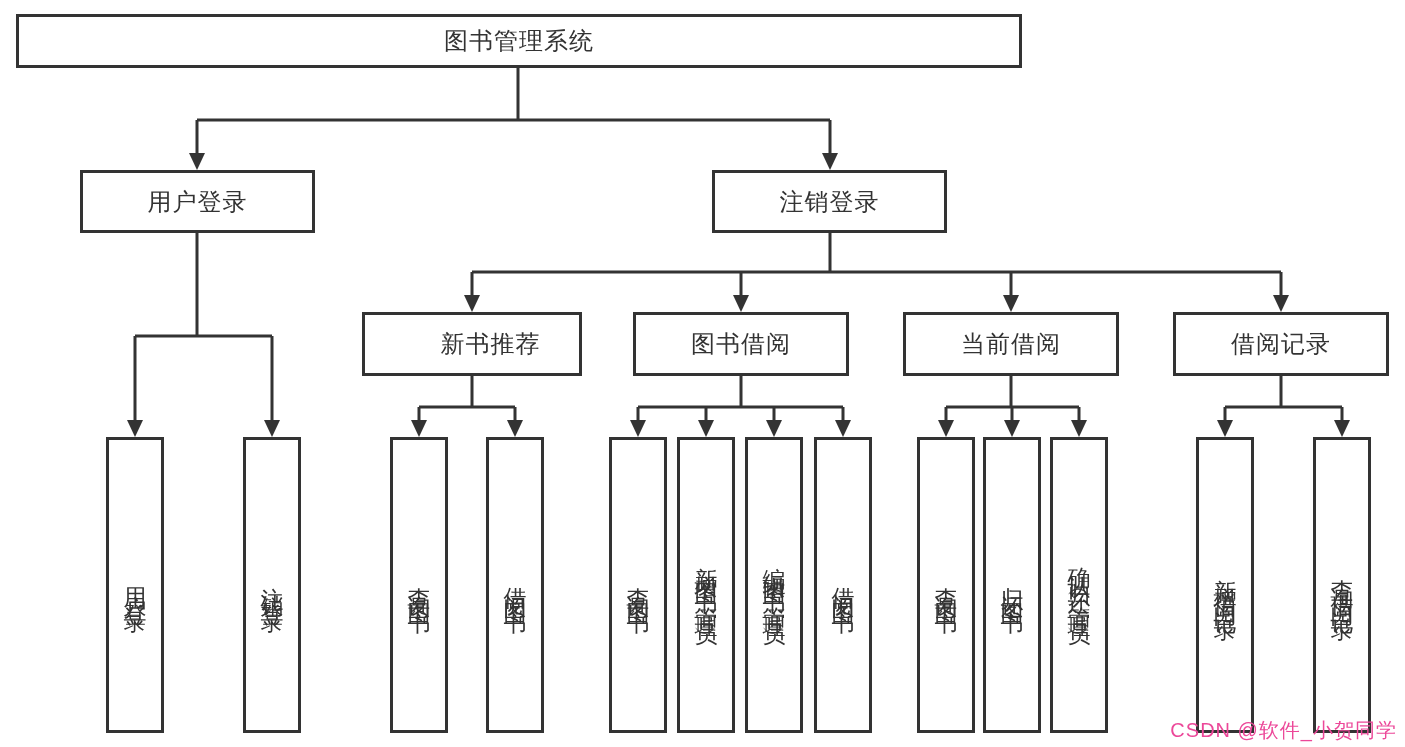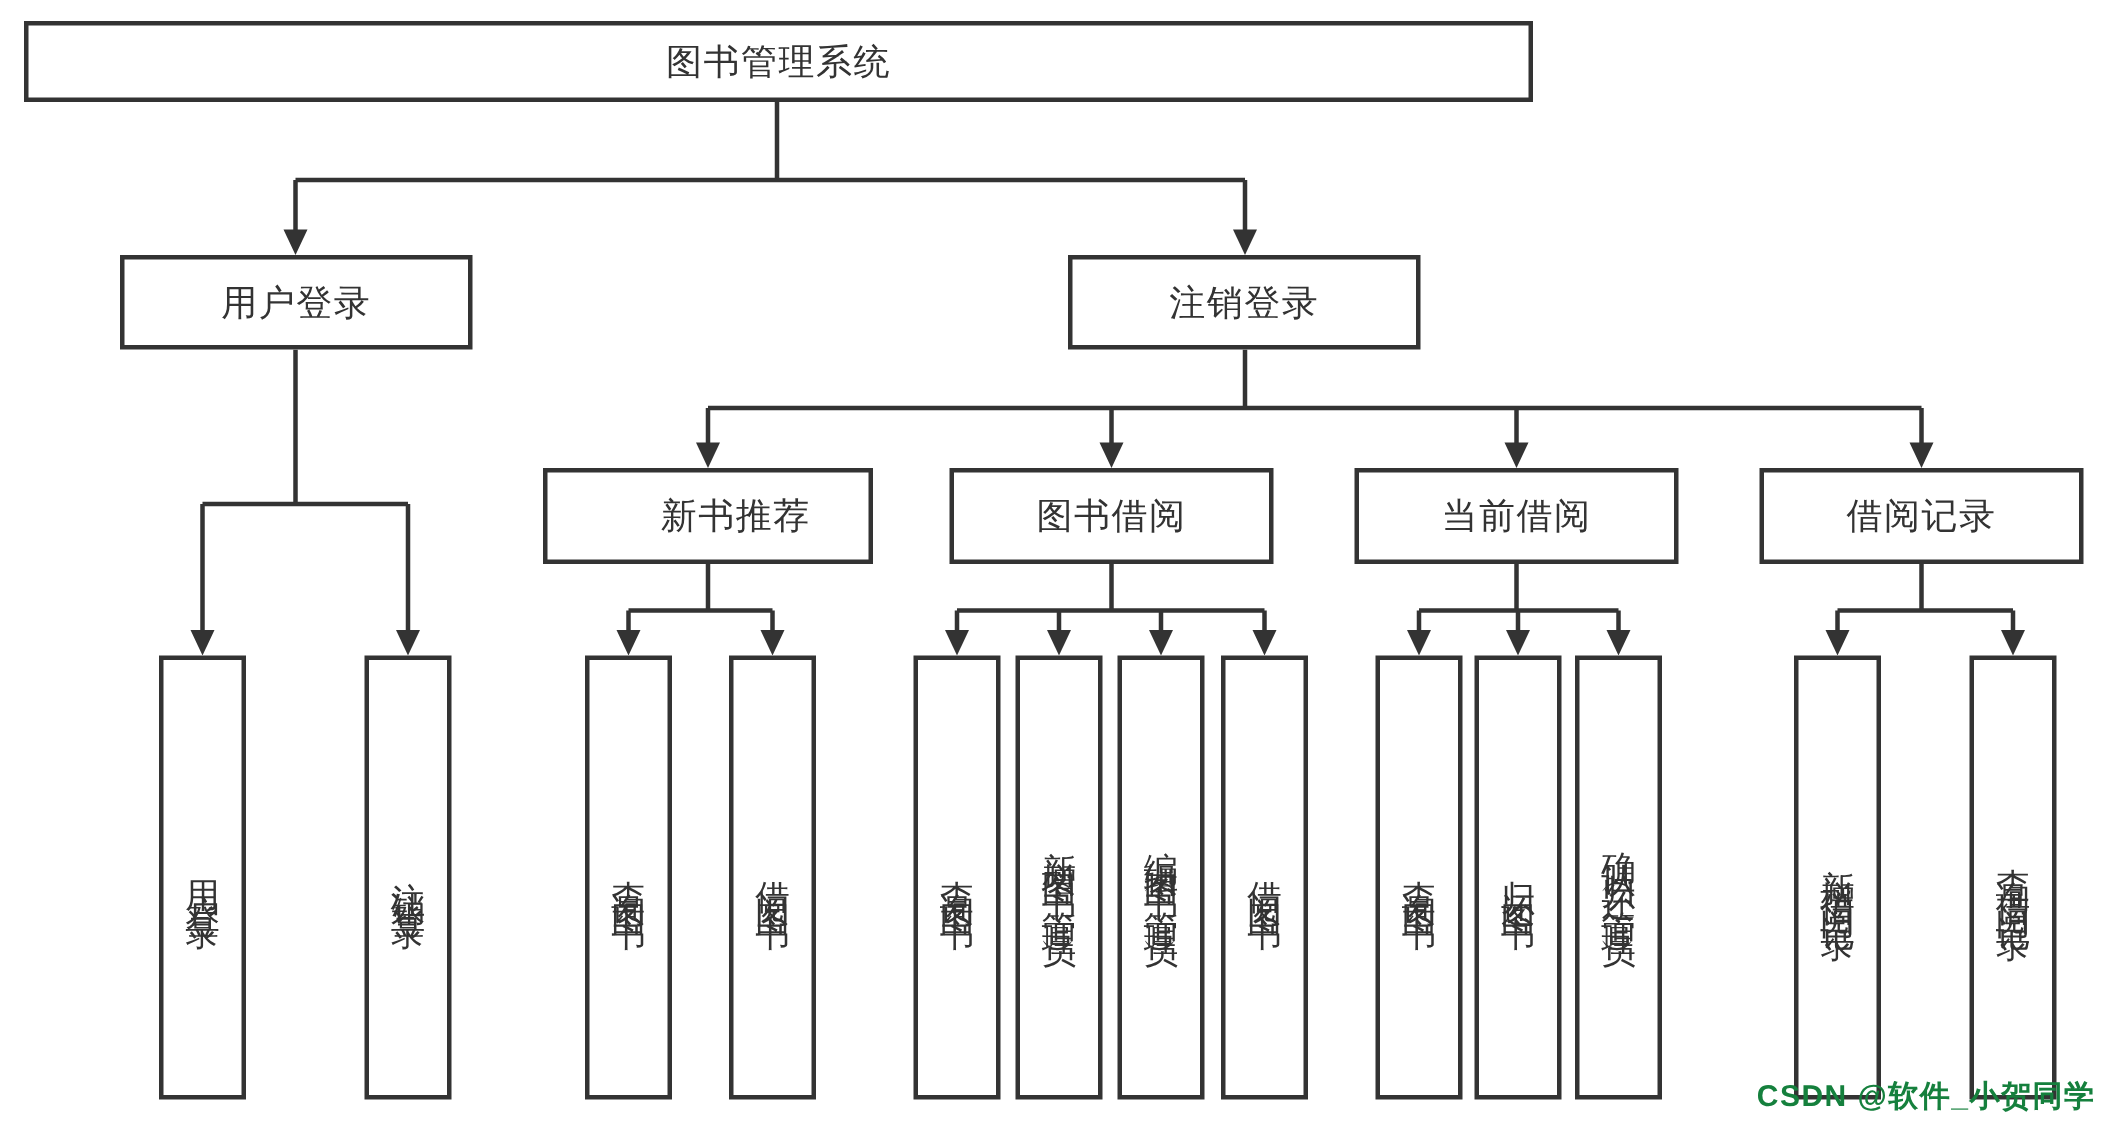--- a/index.html
+++ b/index.html
@@ -17,21 +17,21 @@
     position:absolute;box-sizing:border-box;border:3px solid #333333;background:#ffffff;
     top:437px;width:58px;height:296px;
     display:flex;align-items:center;justify-content:center;z-index:2;
   }
   .leaf span{
     writing-mode:vertical-rl;text-orientation:mixed;white-space:nowrap;
     font-size:23px;line-height:1;letter-spacing:8px;color:#333333;
   }
   #watermark{
     position:absolute;right:8px;top:717px;z-index:3;
-    font-size:20px;color:#15803d;letter-spacing:1px;font-weight:bold;
+    font-size:20px;color:#ec4899;letter-spacing:1px;
   }
 </style>
 </head>
 <body>
 
 <div id="canvas">
 
   <svg id="connectors" viewBox="0 0 1405 747" xmlns="http://www.w3.org/2000/svg">
     <g stroke="#333333" stroke-width="3" fill="none">
 

